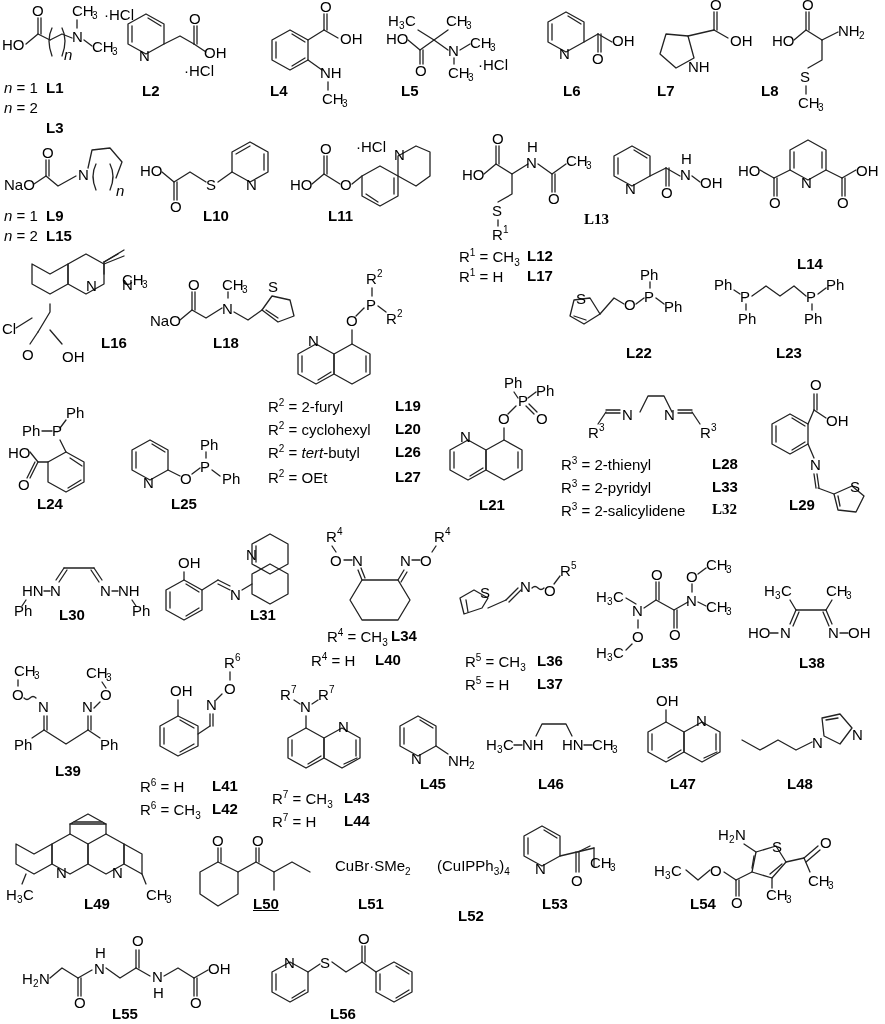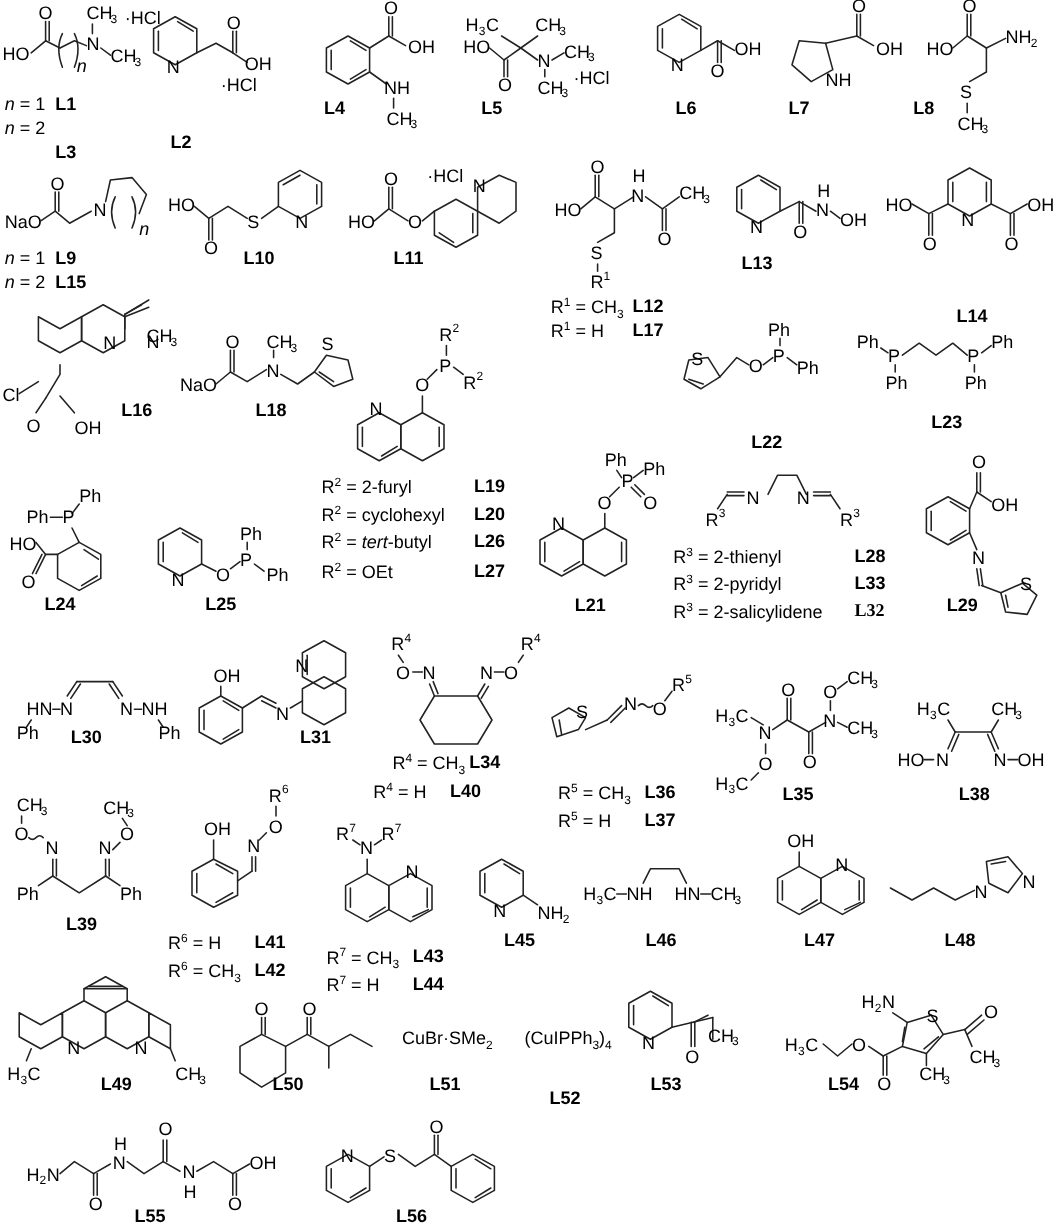--- a/index.html
+++ b/index.html
@@ -772,47 +772,47 @@
     <line x1="396" y1="998" x2="409" y2="990"></line>
   </g>
 </svg>
 
 <div class="row" style="left:4px;top:80px;">
   <i>n</i> = 1 <span class="lb" style="left:42px;top:0;">L1</span>
 </div>
 <div class="row" style="left:4px;top:100px;">
   <i>n</i> = 2 <span class="lb" style="left:42px;top:0;margin-top:20px;">L3</span>
 </div>
-<div class="lbl" style="left:142px;top:83px;margin-top:28px;">L2</div>
+<div class="lbl" style="left:142px;top:83px;">L2</div>
 <div class="lbl" style="left:270px;top:83px;">L4</div>
 <div class="lbl" style="left:401px;top:83px;">L5</div>
 <div class="lbl" style="left:563px;top:83px;">L6</div>
 <div class="lbl" style="left:657px;top:83px;">L7</div>
 <div class="lbl" style="left:761px;top:83px;">L8</div>
 
 <div class="row" style="left:4px;top:208px;">
   <i>n</i> = 1 <span class="lb" style="left:42px;top:0;">L9</span>
 </div>
 <div class="row" style="left:4px;top:228px;">
   <i>n</i> = 2 <span class="lb" style="left:42px;top:0;">L15</span>
 </div>
 <div class="lbl" style="left:203px;top:208px;">L10</div>
 <div class="lbl" style="left:328px;top:208px;">L11</div>
 <div class="row" style="left:459px;top:248px;">
   R<sup>1</sup> = CH<sub>3</sub><span class="lb" style="left:68px;top:0;">L12</span>
 </div>
 <div class="row" style="left:459px;top:268px;">
   R<sup>1</sup> = H<span class="lb" style="left:68px;top:0;">L17</span>
 </div>
-<div class="lbl" style="left:618px;top:212px;">L13</div>
+<div class="lbl" style="left:584px;top:212px;font-family:Liberation Serif, serif;">L13</div>
 <div class="lbl" style="left:797px;top:212px;margin-top:44px;">L14</div>
 
 <div class="lbl" style="left:101px;top:335px;">L16</div>
 <div class="lbl" style="left:213px;top:335px;">L18</div>
-<div class="lbl" style="left:626px;top:345px;margin-top:16px;">L22</div>
+<div class="lbl" style="left:626px;top:345px;">L22</div>
 <div class="lbl" style="left:776px;top:345px;">L23</div>
 
 <div class="row" style="left:268px;top:398px;">R<sup>2</sup> = 2-furyl<span class="lb" style="left:127px;top:0;">L19</span></div>
 <div class="row" style="left:268px;top:421px;">R<sup>2</sup> = cyclohexyl<span class="lb" style="left:127px;top:0;">L20</span></div>
 <div class="row" style="left:268px;top:444px;">R<sup>2</sup> = <i>tert</i>-butyl<span class="lb" style="left:127px;top:0;">L26</span></div>
 <div class="row" style="left:268px;top:469px;">R<sup>2</sup> = OEt<span class="lb" style="left:127px;top:0;">L27</span></div>
 
 <div class="lbl" style="left:37px;top:496px;">L24</div>
 <div class="lbl" style="left:171px;top:496px;">L25</div>
 <div class="lbl" style="left:479px;top:497px;">L21</div>
@@ -836,21 +836,21 @@
 <div class="row" style="left:140px;top:778px;">R<sup>6</sup> = H<span class="lb" style="left:72px;top:0;">L41</span></div>
 <div class="row" style="left:140px;top:801px;">R<sup>6</sup> = CH<sub>3</sub><span class="lb" style="left:72px;top:0;">L42</span></div>
 <div class="row" style="left:272px;top:790px;">R<sup>7</sup> = CH<sub>3</sub><span class="lb" style="left:72px;top:0;">L43</span></div>
 <div class="row" style="left:272px;top:813px;">R<sup>7</sup> = H<span class="lb" style="left:72px;top:0;">L44</span></div>
 <div class="lbl" style="left:420px;top:776px;">L45</div>
 <div class="lbl" style="left:538px;top:776px;">L46</div>
 <div class="lbl" style="left:670px;top:776px;">L47</div>
 <div class="lbl" style="left:787px;top:776px;">L48</div>
 
 <div class="lbl" style="left:84px;top:896px;">L49</div>
-<div class="lbl" style="left:227px;top:896px;">L50</div>
+<div class="lbl" style="left:253px;top:896px;text-decoration:underline;">L50</div>
 <div class="chem" style="left:335px;top:858px;">CuBr·SMe<sub>2</sub></div>
 <div class="lbl" style="left:358px;top:896px;">L51</div>
 <div class="chem" style="left:437px;top:858px;">(CuIPPh<sub>3</sub>)<sub>4</sub></div>
 <div class="lbl" style="left:458px;top:896px;margin-top:12px;">L52</div>
 <div class="lbl" style="left:542px;top:896px;">L53</div>
 <div class="lbl" style="left:690px;top:896px;">L54</div>
 
 <div class="lbl" style="left:112px;top:1006px;">L55</div>
 <div class="lbl" style="left:330px;top:1006px;">L56</div>
 

